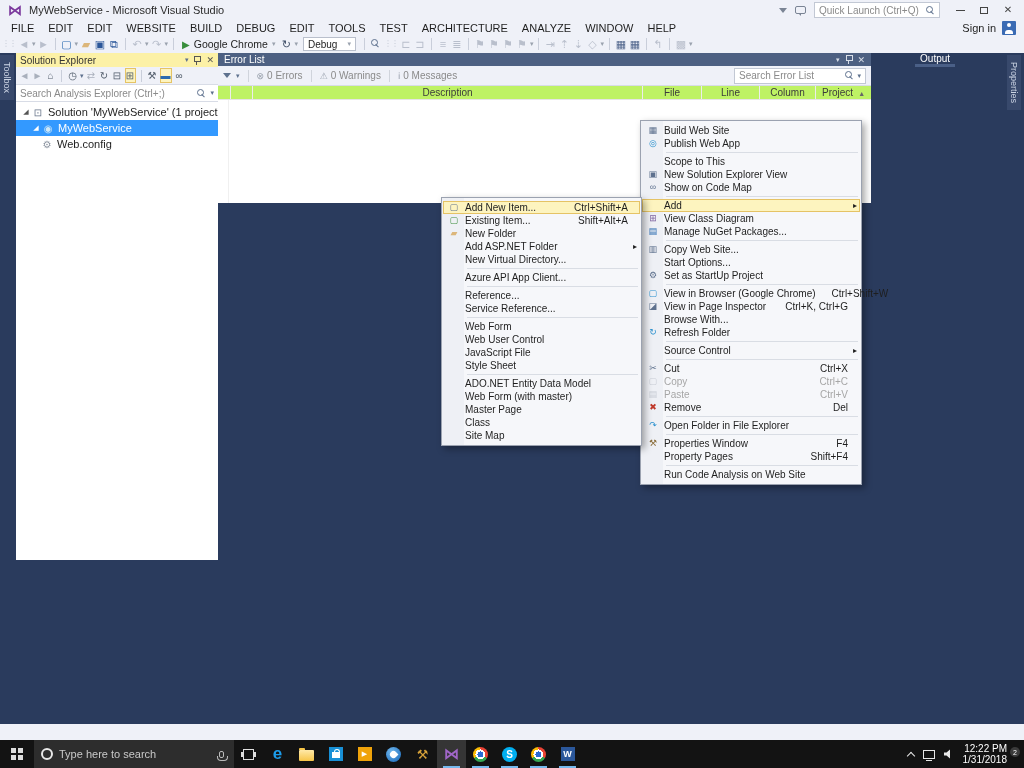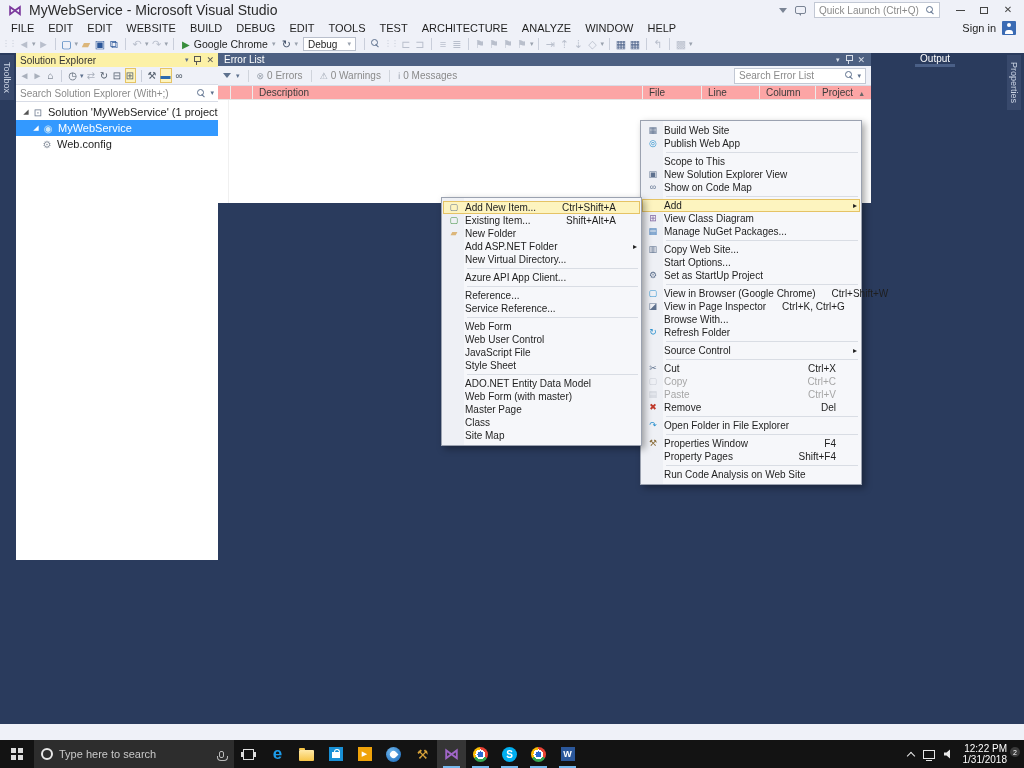--- a/index.html
+++ b/index.html
@@ -2,21 +2,21 @@
 <html><head>
 <meta charset="utf-8">
 <style>
   * { margin:0; padding:0; box-sizing:border-box; }
   body { width:1024px; height:768px; overflow:hidden; font-family:"Liberation Sans",sans-serif; background:#000; }
   .vs { position:relative; width:1024px; height:740px; background:#EFF1F8; }
 
   
   .titlebar { height:20px; display:flex; align-items:center; background:#EFF1F8; }
   .vs-logo { color:#7C3A9D; font-weight:bold; font-size:14px; margin:0 7px 0 8px; line-height:20px; }
-  .title-text { font-size:14px; color:#2B2B2B; }
+  .title-text { font-size:11px; color:#2B2B2B; }
   .tb-right { margin-left:auto; display:flex; align-items:center; gap:8px; padding-right:4px; }
   .funnel { width:0; height:0; border-left:4px solid transparent; border-right:4px solid transparent; border-top:5px solid #7A8494; position:relative; }
   .bubble { width:11px; height:8px; border:1px solid #7A8494; border-radius:2px; position:relative; }
   .bubble::after { content:""; position:absolute; left:2px; bottom:-3px; border-left:3px solid transparent; border-right:0 solid transparent; border-top:3px solid #7A8494; }
   .searchbox { background:#fff; border:1px solid #C2C8D4; height:16px; display:flex; align-items:center; font-size:10px; color:#8A8A8A; padding:0 4px; gap:4px; }
   .searchbox .sb-text { flex:1; white-space:nowrap; overflow:hidden; }
   .mag { width:9px; height:9px; position:relative; display:inline-block; flex:none; }
   .mag::before { content:""; position:absolute; left:0; top:0; width:5px; height:5px; border:1px solid #5E718E; border-radius:50%; }
   .mag::after { content:""; position:absolute; left:5px; top:5px; width:4px; height:1px; background:#5E718E; transform:rotate(45deg); transform-origin:0 0; }
   .dd-tiny { font-size:7px; color:#5E718E; }
@@ -73,39 +73,39 @@
   .tree-row.selected { background:#3399FF; color:#fff; }
   .tw { display:inline-block; flex:none; text-align:center; }
   .exp { font-size:7px; width:10px; }
   .t-icon { width:14px; font-size:10px; margin-right:3px; }
 
   
   .ctx { position:absolute; background:linear-gradient(to right,#EEF0F5 0,#EEF0F5 22px,#F6F7FA 22px); border:1px solid #9BA2B0; box-shadow:3px 3px 7px rgba(0,0,0,.35); padding:3px 1px; z-index:10; font-size:10px; color:#1E1E1E; }
   .menu-item { height:13px; display:flex; align-items:center; position:relative; line-height:13px; }
   .mi-icon { width:22px; text-align:center; font-size:9px; flex:none; }
   .mi-label { flex:1; white-space:nowrap; padding-right:16px; }
-  .mi-shortcut { flex:none; padding-right:24px; white-space:nowrap; }
+  .mi-shortcut { flex:none; padding-right:12px; white-space:nowrap; }
   .mi-arrow { position:absolute; right:3px; font-size:8px; color:#1E1E1E; }
   .menu-item.hl { background:#FDF4BF; outline:1px solid #E5C365; outline-offset:-1px; }
   .menu-item.disabled { color:#A6A6A6; }
   .menu-item.disabled .mi-icon { opacity:.45; }
   .menu-sep { height:1px; background:#D9DDE4; margin:2px 2px 2px 24px; }
 
   
   .errorlist { height:150px; display:flex; flex-direction:column; background:#EFF1F8; }
   .el-title { height:13px; background:#4D6082; color:#fff; font-size:10px; display:flex; align-items:center; padding:0 6px; }
   .el-title .pane-btns { color:#D8DEE8; }
   .el-title .pin { color:#D8DEE8; }
   .el-toolbar { height:19px; display:flex; align-items:center; font-size:10px; color:#8A8A8A; padding:0 5px; gap:5px; }
   .el-funnel { width:0; height:0; border-left:4px solid transparent; border-right:4px solid transparent; border-top:5px solid #5E718E; }
   .el-vsep { width:1px; height:12px; background:#D0D4DC; margin:0 3px; }
   .cnt { display:flex; align-items:center; gap:3px; }
   .cnt .ci { font-size:9px; color:#98A0AC; }
   .el-search { width:132px; margin-left:auto; }
-  .el-header { height:15px; background:#fca5a5; display:flex; font-size:10px; color:#3B3B3B; border-bottom:1px solid #E5E5E5; border-top:1px solid #D8DCE6; }
+  .el-header { height:15px; background:#bef264; display:flex; font-size:10px; color:#3B3B3B; border-bottom:1px solid #E5E5E5; border-top:1px solid #D8DCE6;text-align:center; }
   .el-th { border-right:1px solid #ECECEC; padding:1px 6px; white-space:nowrap; overflow:hidden; }
   .el-body { flex:1; background:#fff; position:relative; }
   .el-body::before { content:""; position:absolute; left:10px; top:0; bottom:0; width:1px; background:#F0F0F0; }
   .sort-arrow { font-size:7px; color:#666; margin-left:5px; }
 
   
   .output-strip { height:14px; background:#2A3B5D; color:#fff; font-size:10px; display:flex; padding-left:44px; }
   .output-tab { padding:0 5px; border-bottom:3px solid #4A5F86; height:14px; line-height:11px; }
   .statusbar { height:16px; background:#007ACC; color:#fff; font-size:11px; display:flex; align-items:center; padding-left:8px; }
 
@@ -288,21 +288,21 @@
             <span class="se-tb" style="color:#A9B0BC">⇄</span>
             <span class="se-tb">↻</span>
             <span class="se-tb">⊟</span>
             <span class="se-tb boxed">⊞</span>
             <span class="t-sep"></span>
             <span class="se-tb">⚒</span>
             <span class="se-tb boxed" style="color:#2B6BB0">▬</span>
             <span class="se-tb">∞</span>
           </div>
           <div class="se-search">
-            <span class="sb-text" style="flex:1">Search Solution Explorer (With+;)</span>
+            <span class="sb-text" style="flex:1">Search Analysis Explorer (Ctrl+;)</span>
             <span class="mag"></span>
             <span class="dd-tiny">▾</span>
           </div>
           <div class="se-tree">
             <div class="tree-row" style="padding-left:5px">
               <span class="tw exp" style="color:#555">◢</span>
               <span class="tw t-icon" style="color:#68768A">⊡</span>
               <span>Solution 'MyWebService' (1 project)</span>
             </div>
             <div class="tree-row selected" style="padding-left:15px">

